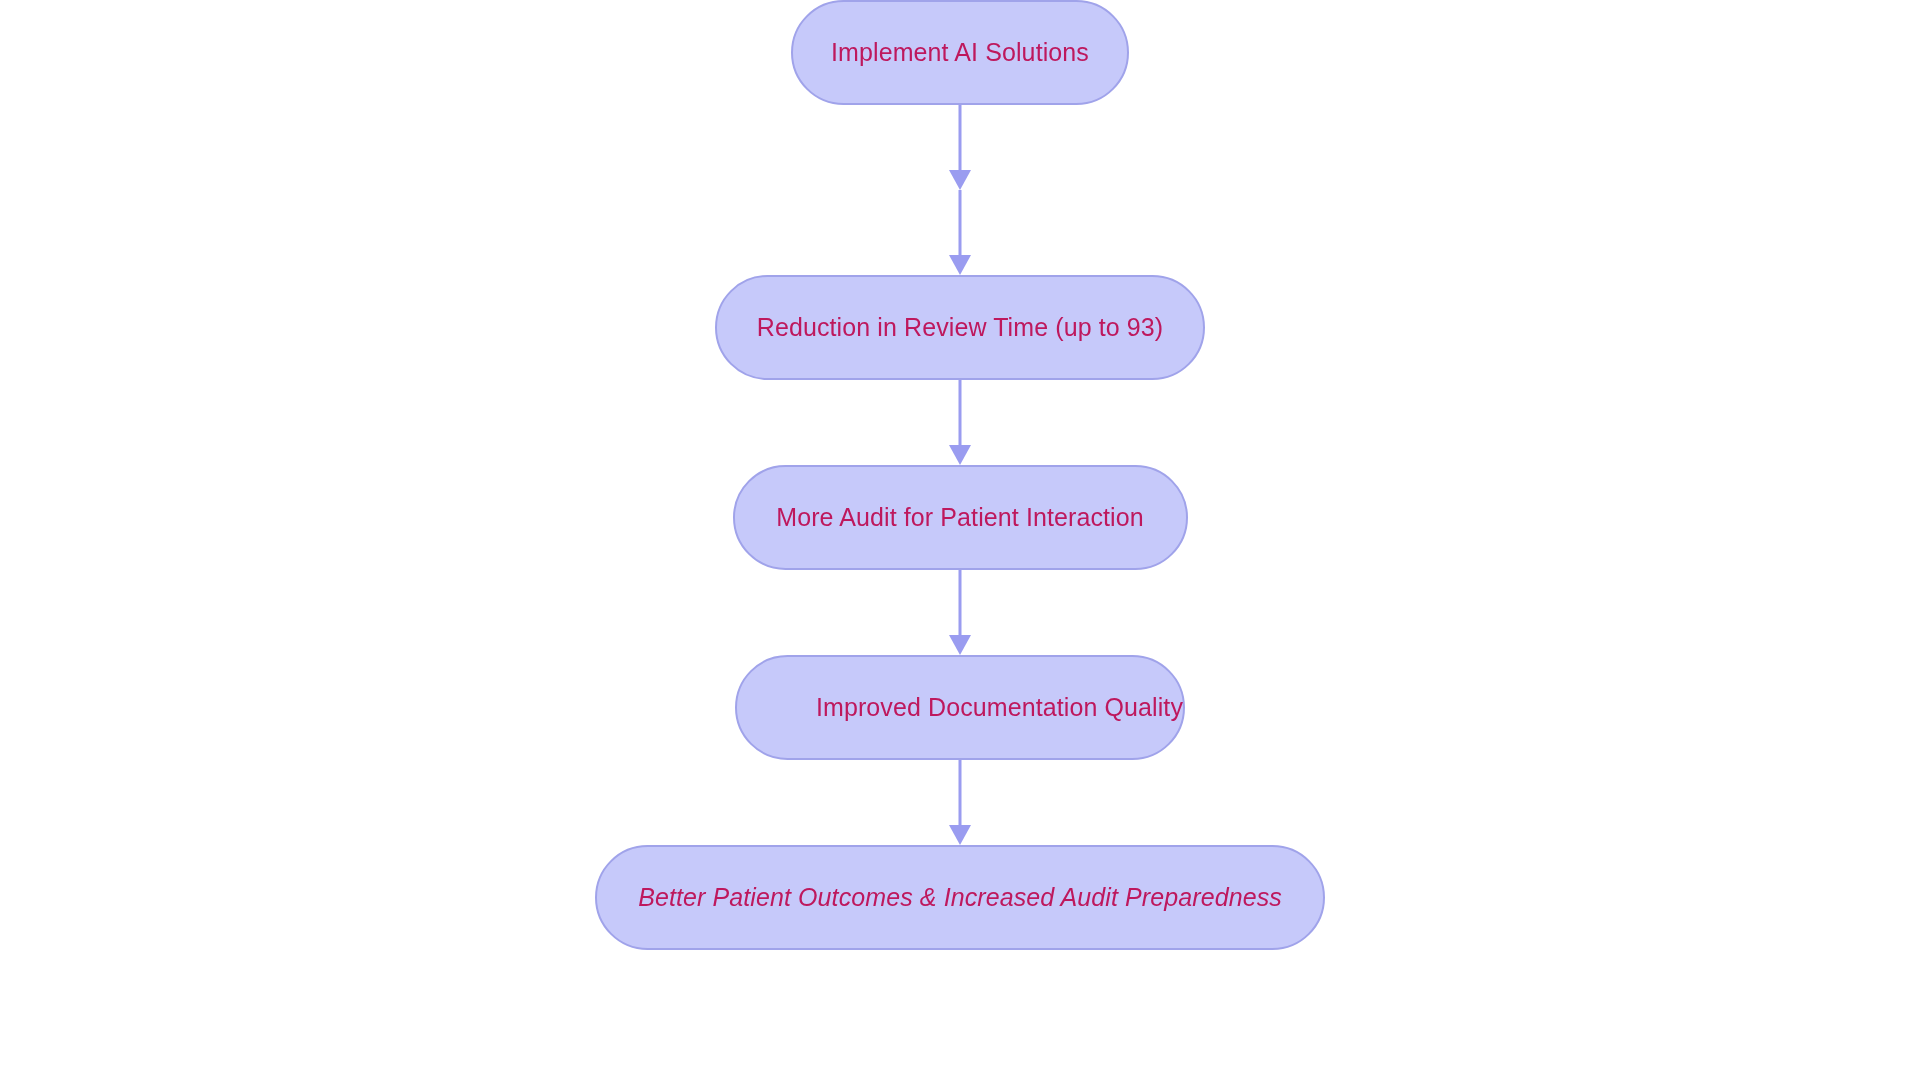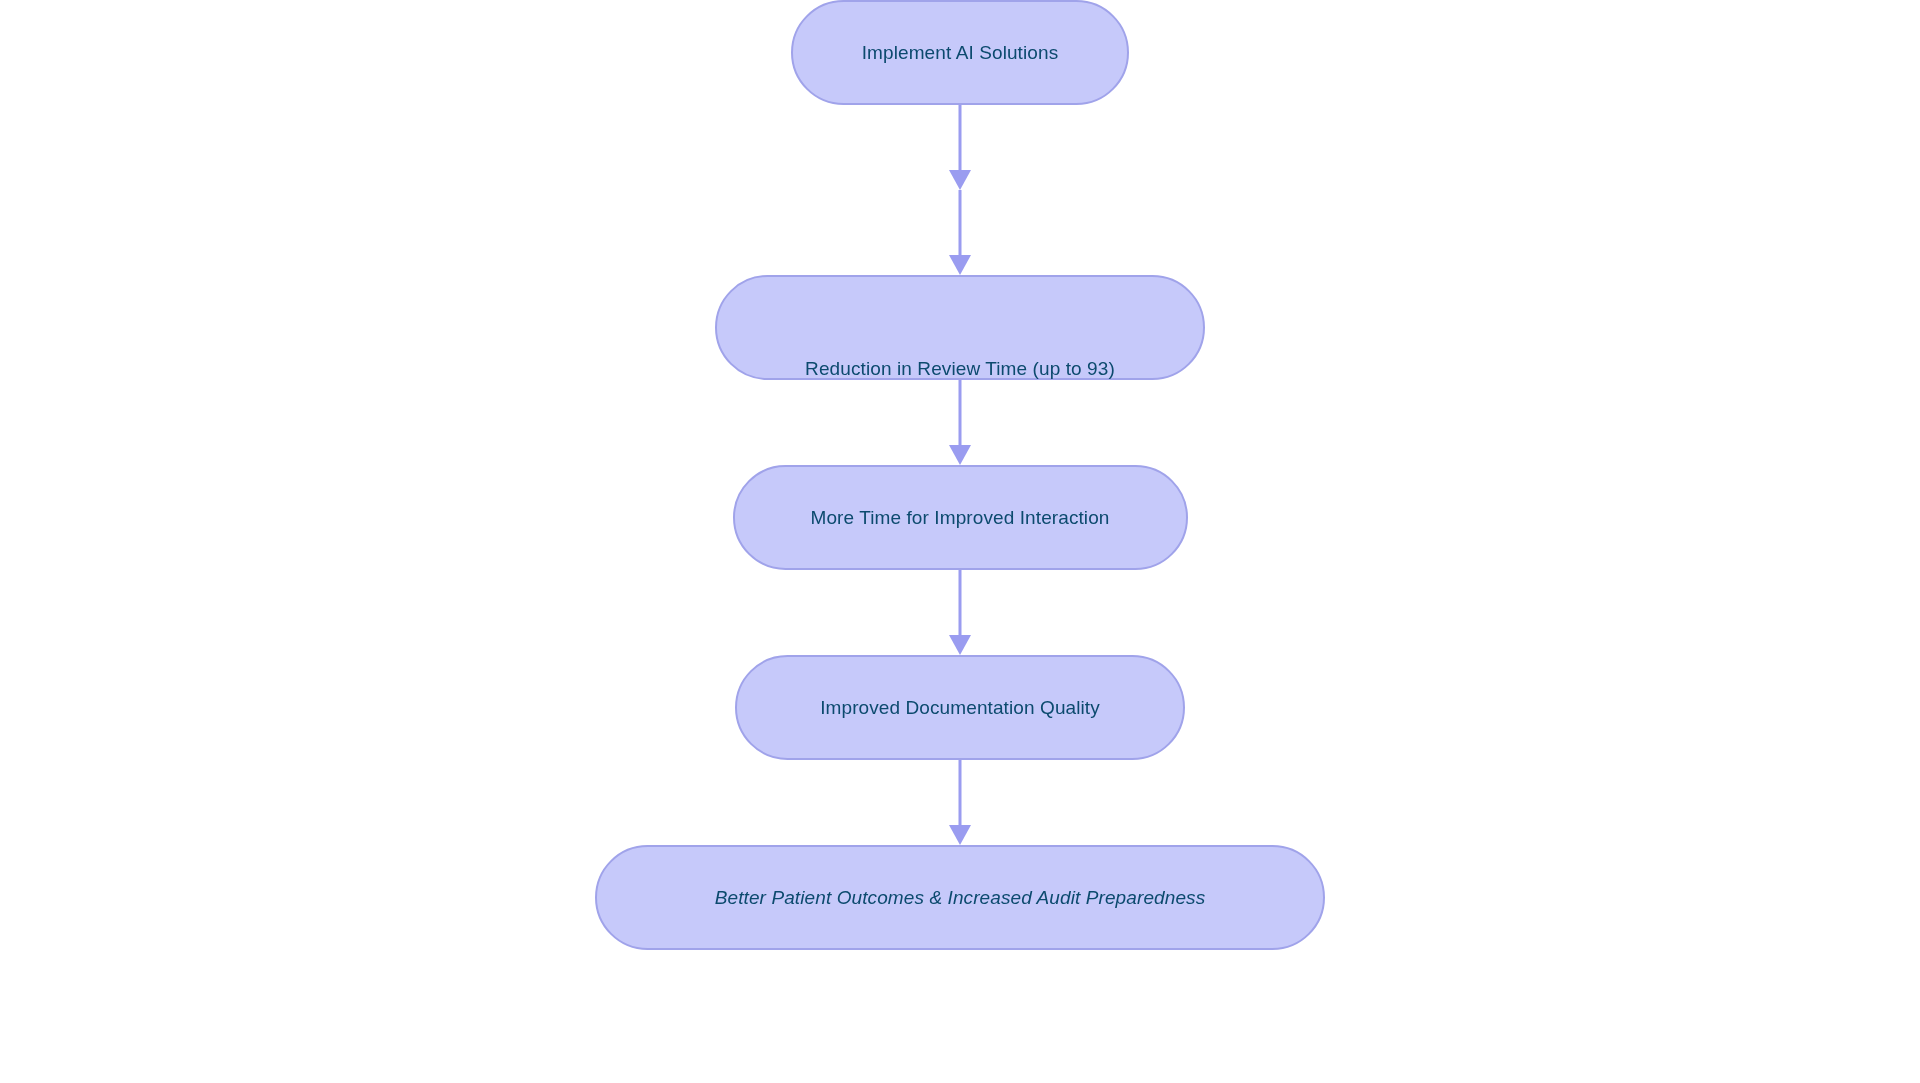--- a/index.html
+++ b/index.html
@@ -39,34 +39,34 @@
     background: #c6c9fa;
     border: 2px solid #a0a3ea;
     border-radius: 54px;
     display: flex;
     align-items: center;
     justify-content: center;
     flex: 0 0 auto;
   }
 
   .node-label {
-    color: #0c4a6e;
-    font-size: 19px;
+    color: #be185d;
+    font-size: 25px;
     line-height: 1;
     letter-spacing: 0.1px;
     white-space: nowrap;
     font-family: "Liberation Sans", sans-serif;
   }
 
   
   .node-w1 { width: 338px; }
   .node-w2 { width: 500px; }
-  .node-w3 { width: 490px; align-items: flex-end; }
+  .node-w3 { width: 490px; }
   .node-w4 { width: 455px; }
-  .node-w5 { width: 450px; }
+  .node-w5 { width: 450px; justify-content: flex-end; }
   .node-w6 { width: 730px; font-style: italic; }
 
   .connector {
     position: relative;
     width: 30px;
     height: 85px;
     flex: 0 0 auto;
   }
   .connector .shaft {
     position: absolute;
@@ -113,21 +113,21 @@
     <div class="node node-w3">
       <span class="node-label">Reduction in Review Time (up to 93)</span>
     </div>
 
     <div class="connector">
       <div class="shaft"></div>
       <div class="head"></div>
     </div>
 
     <div class="node node-w4">
-      <span class="node-label">More Time for Improved Interaction</span>
+      <span class="node-label">More Audit for Patient Interaction</span>
     </div>
 
     <div class="connector">
       <div class="shaft"></div>
       <div class="head"></div>
     </div>
 
     <div class="node node-w5">
       <span class="node-label">Improved Documentation Quality</span>
     </div>

